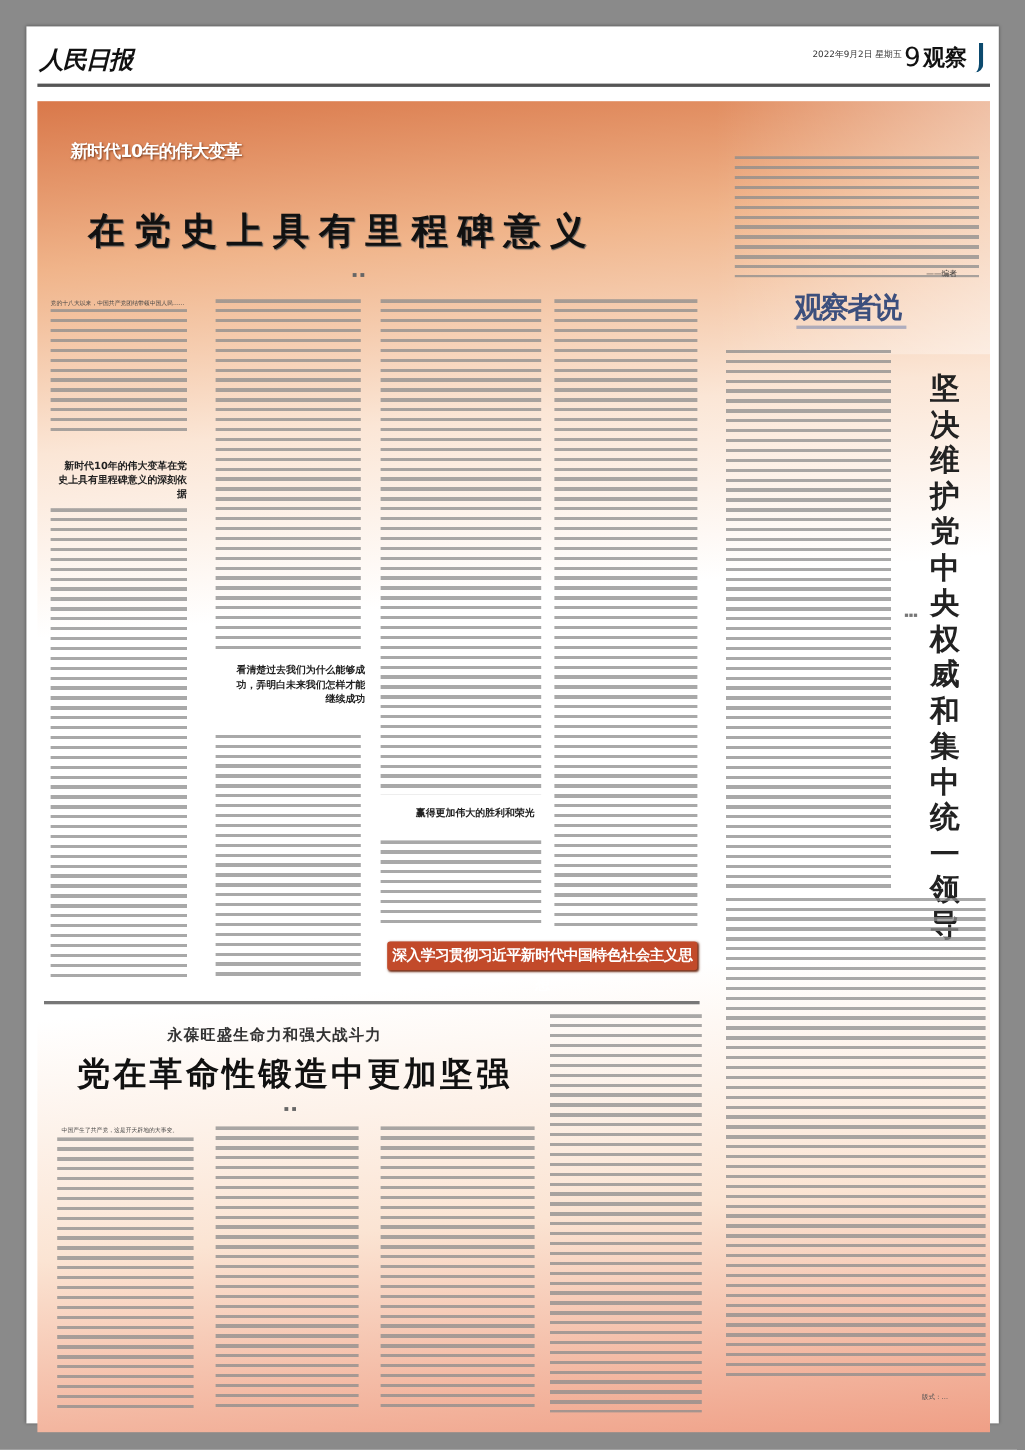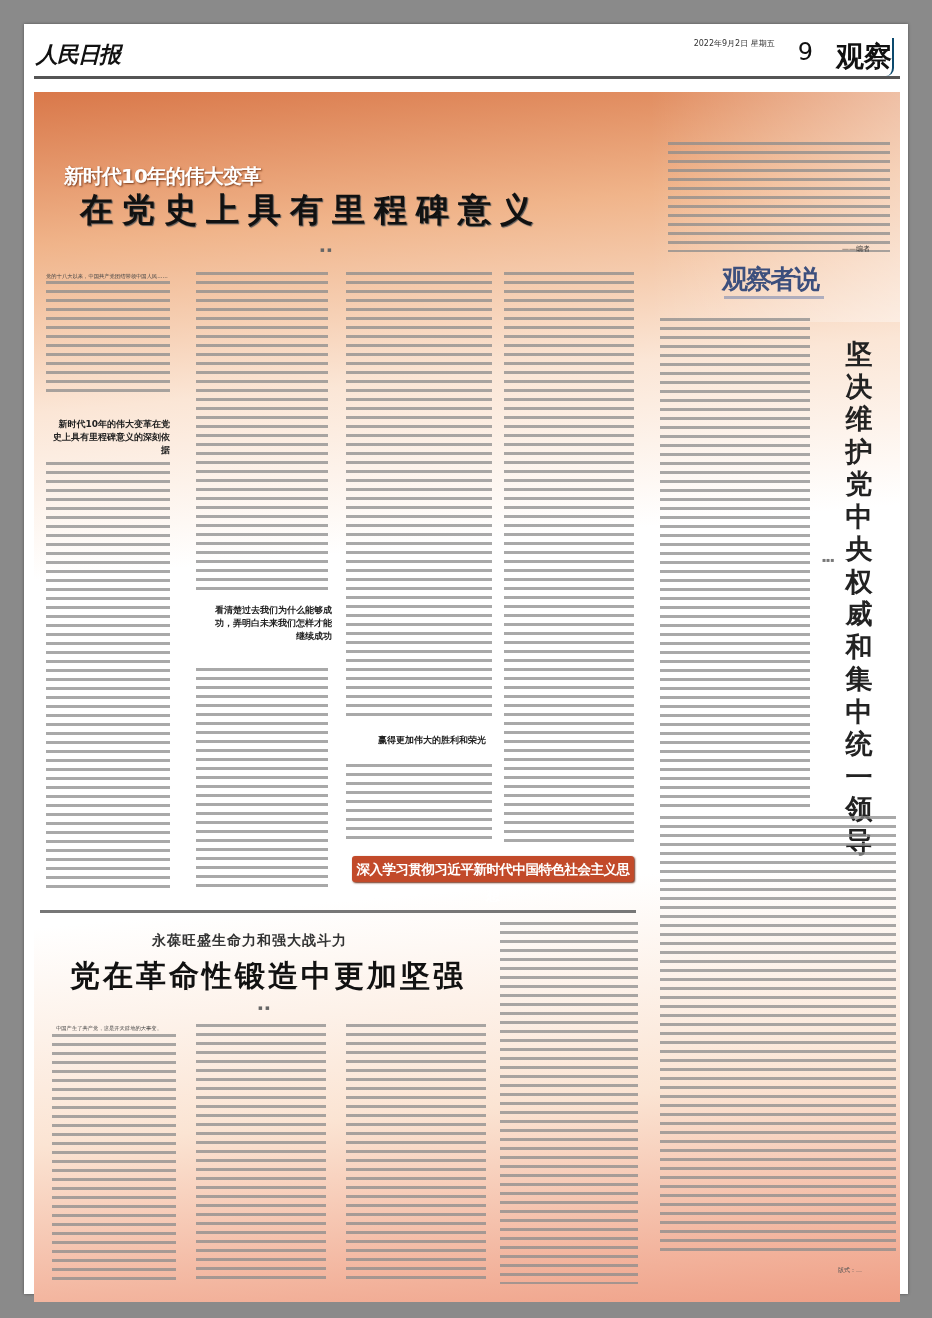--- a/index.html
+++ b/index.html
@@ -1,29 +1,29 @@
 <!DOCTYPE html>
 <html><head>
 <meta charset="utf-8">
 <style>
   html,body{margin:0;padding:0;}
   body{width:932px;height:1318px;background:#8a8a8a;font-family:"DejaVu Serif",serif;overflow:hidden;position:relative;}
   .page{position:absolute;left:24px;top:24px;width:884px;height:1270px;background:#fff;box-shadow:0 0 3px rgba(0,0,0,.4);}
   
   .mast{position:absolute;left:36px;top:38px;width:864px;height:40px;}
   .logo{position:absolute;left:0;top:2px;font-family:"DejaVu Serif",serif;font-style:italic;font-weight:bold;font-size:22px;letter-spacing:-1px;color:#111;text-align:center;}
-  .mast-right{position:absolute;right:6px;top:0;display:flex;align-items:flex-start;gap:23px;}
+  .mast-right{position:absolute;right:6px;top:0;display:flex;align-items:center;gap:2px;}
   .date{font-size:8px;color:#333;font-family:"DejaVu Sans",sans-serif;padding-bottom:6px;}
   .pagenum{font-size:24px;font-family:"DejaVu Sans",sans-serif;color:#111;}
-  .section{font-size:28px;font-weight:bold;font-family:"DejaVu Sans",sans-serif;color:#111;border-right:2px solid #0c4a6e;border-radius:0 0 8px 0;padding-right:0;}
+  .section{font-size:20px;font-weight:bold;font-family:"DejaVu Sans",sans-serif;color:#111;border-right:4px solid #0c4a6e;border-radius:0 0 8px 0;padding-right:11px;}
   .mast-rule{position:absolute;left:34px;top:76px;width:866px;height:3px;background:#555;}
   
   .feature{position:absolute;left:34px;top:92px;width:866px;height:1210px;background:linear-gradient(175deg,#d9784a 0%,#f0b48a 12%,#fbe6d6 25%,#ffffff 38%,#ffffff 65%,#fbe4d3 82%,#ef9f86 100%);}
   .feature-right-fade{position:absolute;left:650px;top:92px;width:250px;height:230px;background:linear-gradient(90deg,rgba(255,255,255,0),rgba(255,255,255,.4));}
-  .kicker{position:absolute;left:64px;top:128px;font-family:"DejaVu Sans",sans-serif;font-weight:bold;font-size:20px;color:#fff;text-shadow:1px 1px 2px #7a3a1a;letter-spacing:-1px;margin-top:35px;}
+  .kicker{position:absolute;left:64px;top:128px;font-family:"DejaVu Sans",sans-serif;font-weight:bold;font-size:16px;color:#fff;text-shadow:1px 1px 2px #7a3a1a;letter-spacing:-1px;}
   .headline1{position:absolute;left:80px;top:188px;font-family:"DejaVu Sans",sans-serif;font-weight:bold;font-size:33px;letter-spacing:9px;color:#111;text-shadow:1px 1px 1px #555;}
   .byline1{position:absolute;left:320px;top:246px;font-size:7px;color:#666;}
   
   .col{position:absolute;font-size:5.3px;line-height:9px;color:#444;text-align:justify;font-family:"DejaVu Sans",sans-serif;}
   .lines{position:absolute;background:repeating-linear-gradient(180deg,#8c8c8c 0 3px,transparent 3px 9px);opacity:.75;}
   .subhead{position:absolute;font-family:"DejaVu Sans",sans-serif;font-weight:bold;font-size:9px;line-height:13px;color:#222;text-align:right;}
   .banner-red{position:absolute;left:352px;top:856px;width:282px;height:26px;background:#c24a2a;border-radius:3px;color:#fff;font-family:"DejaVu Sans",sans-serif;font-weight:bold;font-size:13.5px;line-height:26px;text-align:center;letter-spacing:-.5px;box-shadow:1px 1px 2px #6d2b15;}
   .divider{position:absolute;left:40px;top:910px;width:596px;height:3px;background:#777;}
   .kicker2{position:absolute;left:152px;top:932px;font-family:"DejaVu Serif",serif;font-weight:bold;font-size:14px;color:#333;letter-spacing:1px;}
   .headline2{position:absolute;left:70px;top:956px;font-family:"DejaVu Serif",serif;font-weight:bold;font-size:30px;color:#111;letter-spacing:3px;}

